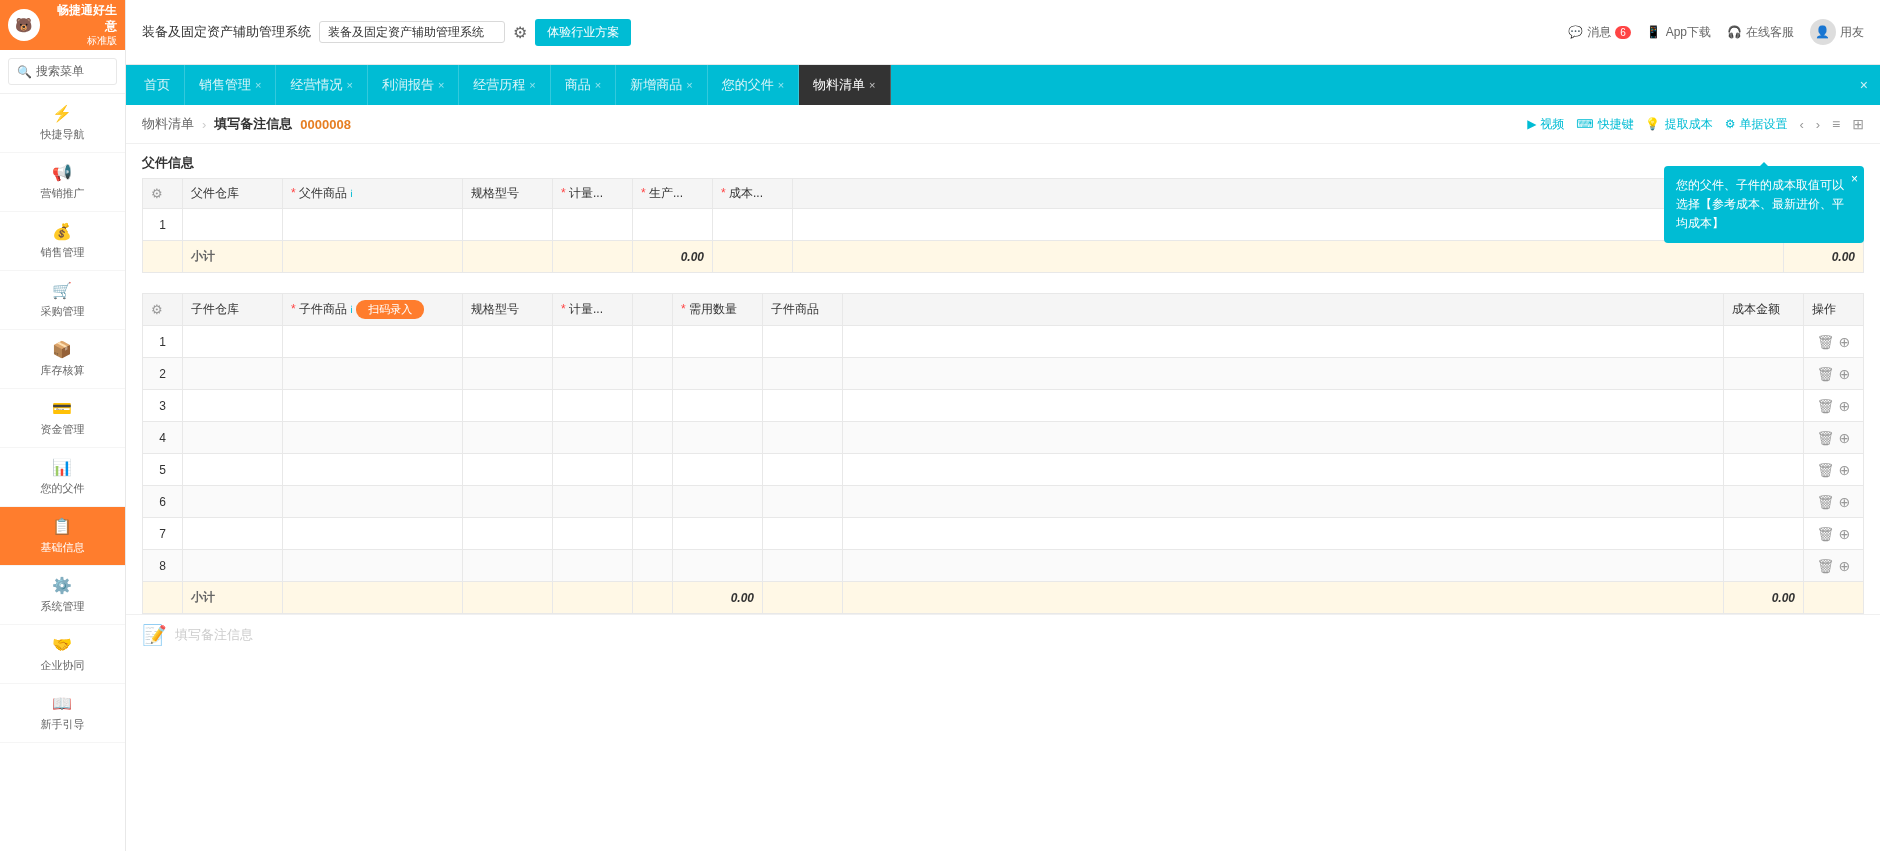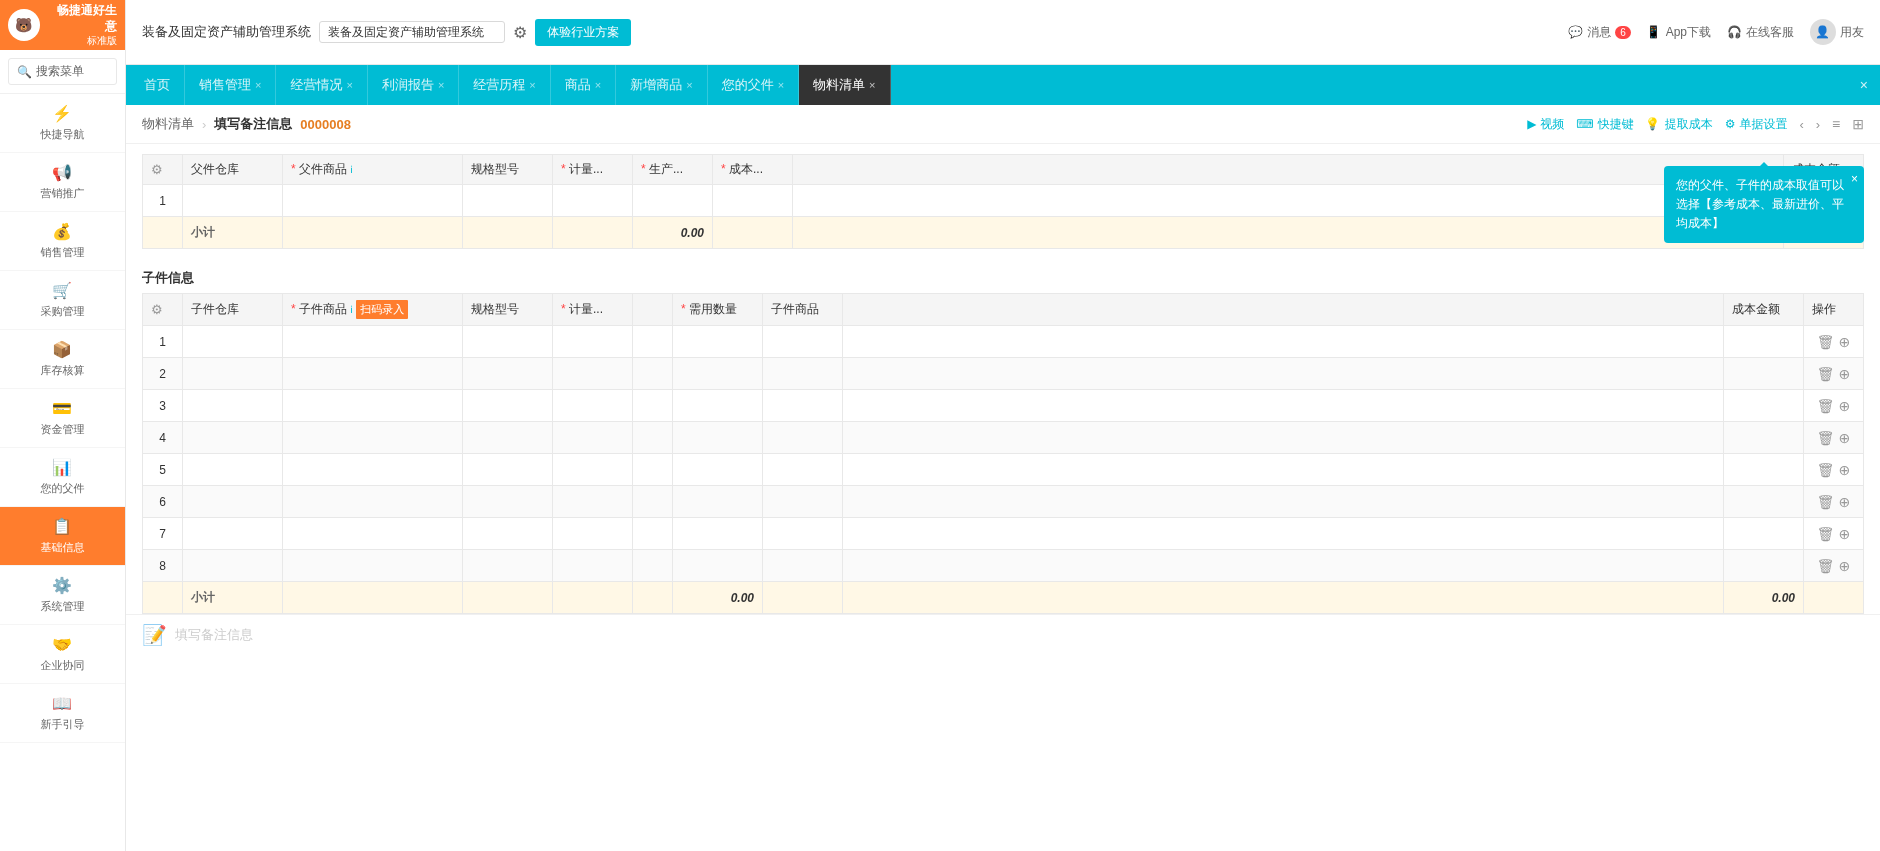--- a/index.html
+++ b/index.html
@@ -54,21 +54,21 @@
     
     .section { padding: 10px 16px 0; }
     .section-title { font-size: 13px; font-weight: bold; color: #333; margin-bottom: 6px; display: flex; align-items: center; gap: 4px; }
 
     
     .data-table { width: 100%; border-collapse: collapse; font-size: 12px; }
     .data-table th { background: #f5f5f5; border: 1px solid #e8e8e8; padding: 6px 8px; text-align: left; color: #333; font-weight: normal; white-space: nowrap; }
     .data-table td { border: 1px solid #e8e8e8; padding: 4px 8px; color: #333; height: 32px; }
     .data-table tr:nth-child(even) td { background: #fafafa; }
     .subtotal-row td { background: #fff8e6 !important; font-weight: bold; }
-    .scan-btn { background: #ff7d2d; color: #fff; border: none; border-radius: 1px; padding: 2px 4px; font-size: 11px; cursor: pointer; }
+    .scan-btn { background: #ff7d2d; color: #fff; border: none; border-radius: 9px; padding: 2px 12px; font-size: 11px; cursor: pointer; }
     .action-icons { display: flex; gap: 4px; justify-content: center; }
     .action-icon { cursor: pointer; color: #999; font-size: 14px; }
 
     
     .tooltip-container { position: relative; }
     .tooltip-box { position: absolute; top: 50px; right: 0; background: #00bcd4; color: #fff; border-radius: 4px; padding: 10px 12px; font-size: 12px; line-height: 1.6; width: 200px; z-index: 100; }
     .tooltip-box::before { content: ''; position: absolute; top: -8px; left: 50%; transform: translateX(-50%); border: 4px solid transparent; border-bottom-color: #00bcd4; }
     .tooltip-close { position: absolute; top: 4px; right: 6px; cursor: pointer; font-size: 12px; }
 
     
@@ -260,20 +260,21 @@
         <span style="color:#999;cursor:pointer;font-size:14px;">⊞</span>
 
         <div class="tooltip-box">
           <span class="tooltip-close">×</span>
           <span>您的父件、子件的成本取值可以选择【参考成本、最新进价、平均成本】</span>
         </div>
       </div>
     </div>
 
     <div class="section">
+      <div class="section-title">父件信息</div>
       <table class="data-table">
         <thead>
           <tr>
             <th class="col-num">
               <span class="gear-icon-sm">⚙</span>
             </th>
             <th class="col-warehouse">父件仓库</th>
             <th class="col-product"><span style="color:#f44">*</span> 父件商品 <span style="font-size:10px;color:#00bcd4;">ℹ</span></th>
             <th class="col-spec">规格型号</th>
             <th class="col-unit"><span style="color:#f44">*</span> 计量...</th>
@@ -304,21 +305,20 @@
             <td class="col-amount" style="font-weight:bold;text-align:right;">0.00</td>
             <td></td>
             <td></td>
             <td class="col-amount" style="font-weight:bold;">0.00</td>
           </tr>
         </tbody>
       </table>
     </div>
 
     <div class="section" style="margin-top:10px;">
-      <div class="section-title">子件信息</div>
       <table class="data-table">
         <thead>
           <tr>
             <th class="col-num">
               <span class="gear-icon-sm">⚙</span>
             </th>
             <th class="col-warehouse">子件仓库</th>
             <th class="col-product">
               <span style="color:#f44">*</span> 子件商品 <span style="font-size:10px;color:#00bcd4;">ℹ</span>
               <button class="scan-btn">扫码录入</button>

